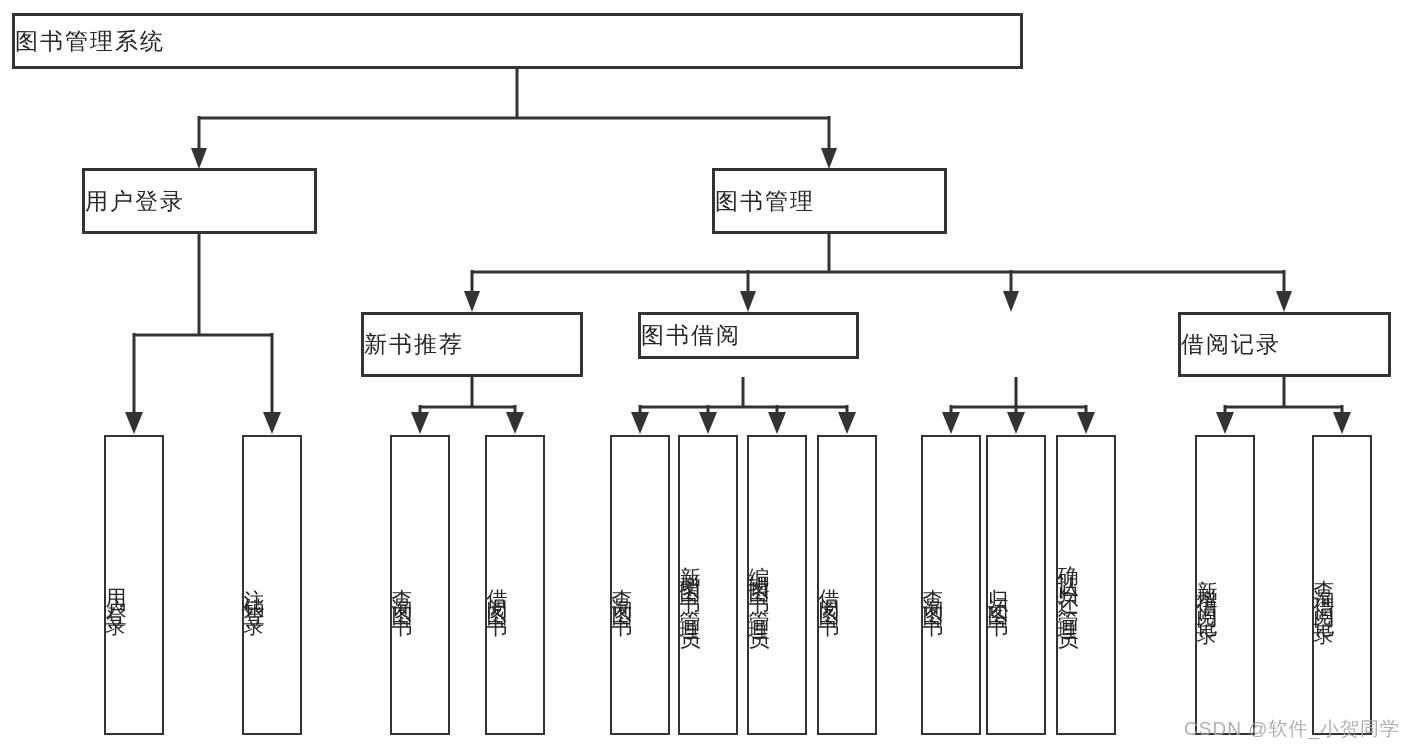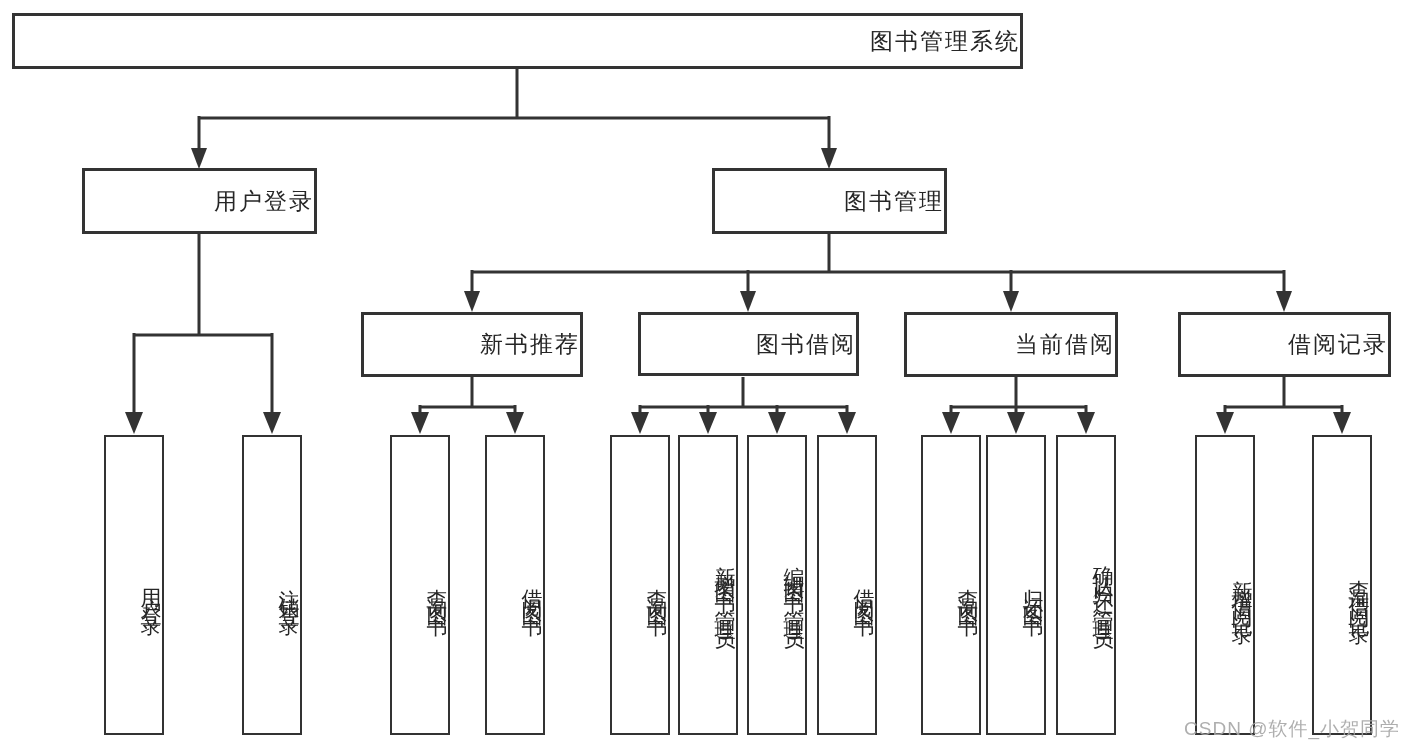--- a/index.html
+++ b/index.html
@@ -22,21 +22,21 @@
   .wires{
     position:absolute;left:0;top:0;z-index:1;
   }
   .box{
     position:absolute;
     box-sizing:border-box;
     background:var(--bg);
     border:3px solid var(--line);
     display:flex;
     align-items:center;
-    justify-content:flex-end;
+    justify-content:flex-start;
     z-index:2;
     font-size:23px;
     letter-spacing:2px;
     color:var(--text);
     white-space:nowrap;
   }
   .leaf{
     top:435px;
     width:60px;
     height:300px;
@@ -118,25 +118,22 @@
   <div class="box" style="left:82px;top:168px;width:235px;height:66px;">
     <span>用户登录</span>
   </div>
   <div class="box" style="left:361px;top:312px;width:222px;height:65px;">
     <span>新书推荐</span>
   </div>
 
   <div class="box" style="left:712px;top:168px;width:235px;height:66px;">
     <span>图书管理</span>
   </div>
-  <div class="box" style="left:638px;top:312px;width:221px;height:64px;">
+  <div class="box" style="left:638px;top:312px;width:221px;height:47px;">
     <span>图书借阅</span>
-  </div>
-  <div class="box" style="left:904px;top:312px;width:214px;height:65px;">
-    <span>当前借阅</span>
   </div>
   <div class="box" style="left:1178px;top:312px;width:213px;height:65px;">
     <span>借阅记录</span>
   </div>
 
   <div class="box leaf" style="left:104px;">
     <span class="vtext">用户登录</span>
   </div>
   <div class="box leaf" style="left:242px;">
     <span class="vtext">注销登录</span>

